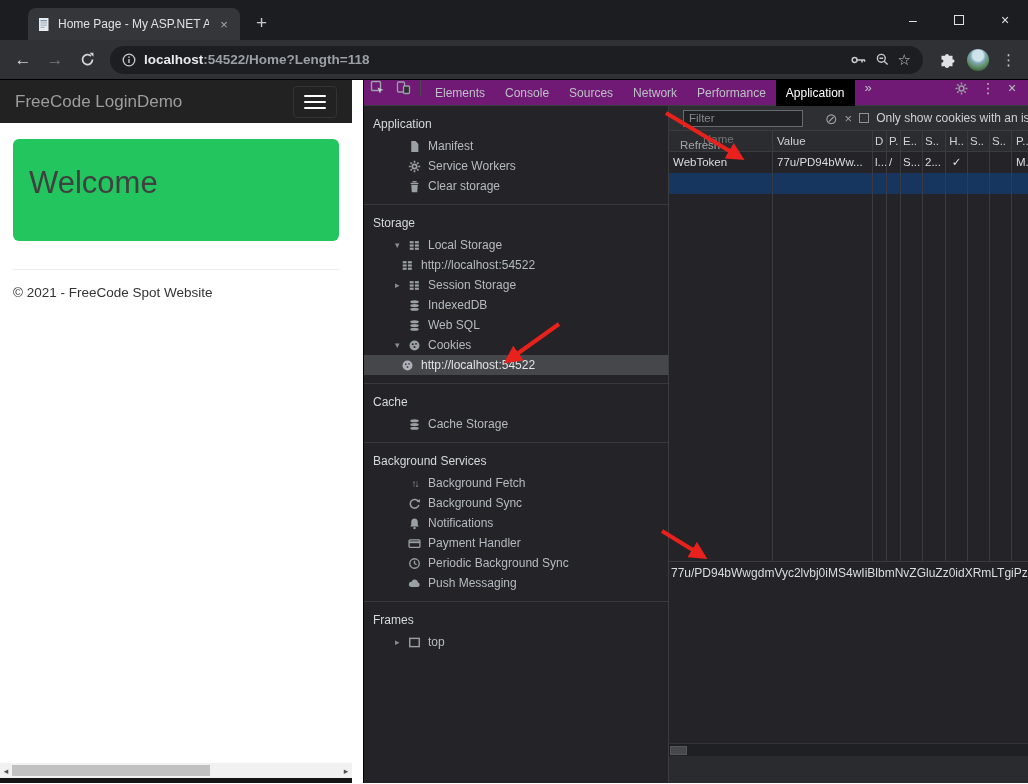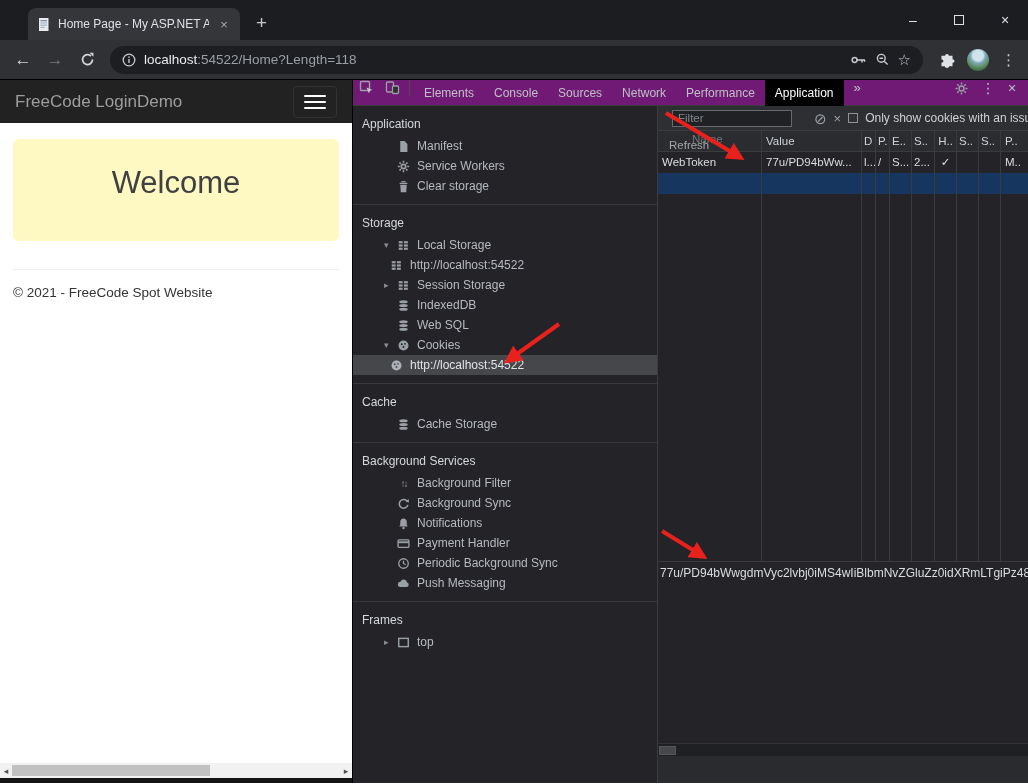--- a/index.html
+++ b/index.html
@@ -14,40 +14,40 @@
   .tab-close { color:#a6abb0; font-size:13px; width:16px; text-align:center; }
   .newtab { color:#c3c7cb; font-size:19px; margin:0 0 8px 16px; line-height:1; }
   .win-controls { position:absolute; right:0; top:0; height:40px; display:flex; align-items:center; }
   .win-btn { width:46px; text-align:center; color:#dee1e6; font-size:14px; }
   .maxbox { display:inline-block; width:10px; height:10px; border:1.5px solid #dee1e6; }
 
   .toolbar { height:40px; background:#303134; display:flex; align-items:center; padding:0 8px; border-bottom:1px solid #000; gap:2px; }
   .navbtn { width:30px; text-align:center; color:#d3d6da; font-size:17px; }
   .navbtn.disabled { color:#73777c; }
   .omnibox { flex:1; height:28px; background:#1d1e22; border-radius:14px; margin:0 6px; display:flex; align-items:center; padding:0 12px; gap:8px; min-width:0; }
-  .url { flex:1; font-size:13.5px; white-space:nowrap; overflow:hidden; }
+  .url { flex:1; font-size:13.5px; white-space:nowrap; overflow:hidden;font-weight:bold; }
   .url .host { color:#e8eaed; }
   .url .rest { color:#9aa0a6; }
   .obx-icon { color:#c6cacf; font-size:15px; line-height:1; flex:0 0 auto; }
   .tb-right { display:flex; align-items:center; gap:12px; margin:0 4px 0 8px; }
   .avatar { width:22px; height:22px; border-radius:50%;
             background: radial-gradient(circle at 50% 30%, #cfe3ea 0 28%, #7fa7b8 40%, #5d8f62 62%, #1e3a2b 100%); }
   .kebab { color:#c6cacf; font-size:15px; }
 
   
-  .content { display:flex; height:703px; }
+  .content { display:flex; height:703px;gap:11px; }
 
   
   .page { width:352px; background:#fff; position:relative; display:flex; flex-direction:column; }
   .pg-navbar { height:43px; background:#222; display:flex; align-items:center; padding:0 15px; flex:0 0 auto; }
   .pg-brand { color:#9d9d9d; font-size:17px; }
   .pg-burger { margin-left:auto; width:44px; height:32px; border:1px solid #333; border-radius:4px; background:#222;
                display:flex; flex-direction:column; justify-content:center; align-items:center; gap:4px; }
   .pg-burger .bar { width:22px; height:2px; background:#fff; border-radius:1px; }
-  .jumbotron { margin:16px 13px 0; background:#fef9c3; border-radius:6px; padding:26px 16px 40px;text-align:center; }
+  .jumbotron { margin:16px 13px 0; background:#22c55e; border-radius:6px; padding:26px 16px 40px; }
   .jumbotron h1 { font-size:31px; font-weight:400; color:#404040; line-height:1.15; }
   .pg-hr { border:0; border-top:1px solid #eee; margin:28px 13px 0; }
   .pg-footer { margin:15px 13px; color:#333; font-size:13.5px; }
   .pg-scroll { position:absolute; left:0; bottom:5px; width:352px; height:15px; background:#f1f1f1;
                display:flex; align-items:center; }
   .pg-arrow { width:12px; text-align:center; color:#505050; font-size:9px; }
   .pg-thumb { width:198px; height:11px; background:#c1c1c1; }
   .pg-arrow.right { margin-left:auto; }
   .pg-bottomstrip { position:absolute; left:0; bottom:0; width:352px; height:5px; background:#141414; }
 
@@ -341,21 +341,21 @@
               <ellipse cx="6" cy="9.4" rx="3.9" ry="1.4" fill="#9aa0a6"></ellipse>
           </svg>
           <span>Cache Storage</span>
         </div>
 
         <div class="dt-sep"></div>
         <div class="dt-sec-title">Background Services</div>
         <div class="dt-item">
           <span class="tree-spacer"></span>
           <span class="fetch-glyph">↑↓</span>
-          <span>Background Filter</span>
+          <span>Background Fetch</span>
         </div>
         <div class="dt-item">
           <span class="tree-spacer"></span>
           <svg class="dt-icon gi" viewBox="0 0 12 12">
             <path d="M9.6 4.4A4 4 0 1 0 10 7.2" fill="none" stroke="#9aa0a6" stroke-width="1.4"></path>
             <path d="M10.8 1.8l.3 3.2-3-.8z" fill="#9aa0a6"></path>
           </svg>
           <span>Background Sync</span>
         </div>
         <div class="dt-item">

